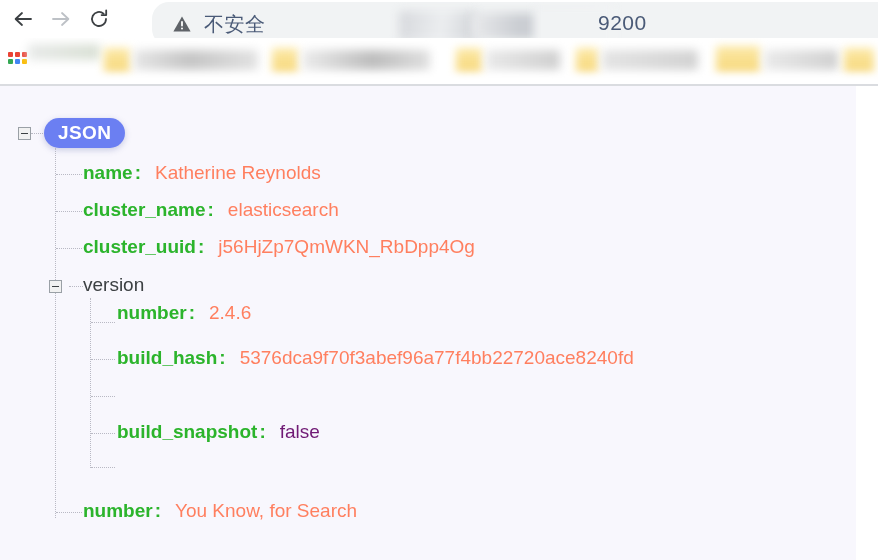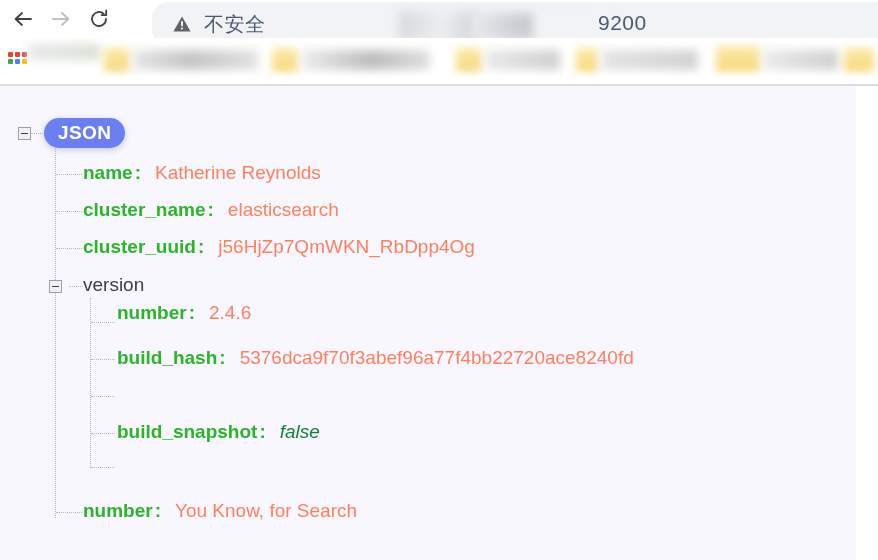--- a/index.html
+++ b/index.html
@@ -214,21 +214,21 @@
   }
   .row .colon {
     font-weight: bold;
     color: #2cb42c;
     margin-left: 2px;
   }
   .row .v {
     margin-left: 14px;
     color: #ff7f5f;
   }
-  .row .v.bool { color: #15803d; font-style: italic; }
+  .row .v.bool { color: #701a75; }
 
   .watermark {
     position: absolute;
     right: 6px;
     bottom: 6px;
     font-size: 14px;
     color: #f0f0f5;
     letter-spacing: 0.3px;
     white-space: nowrap;
   }

